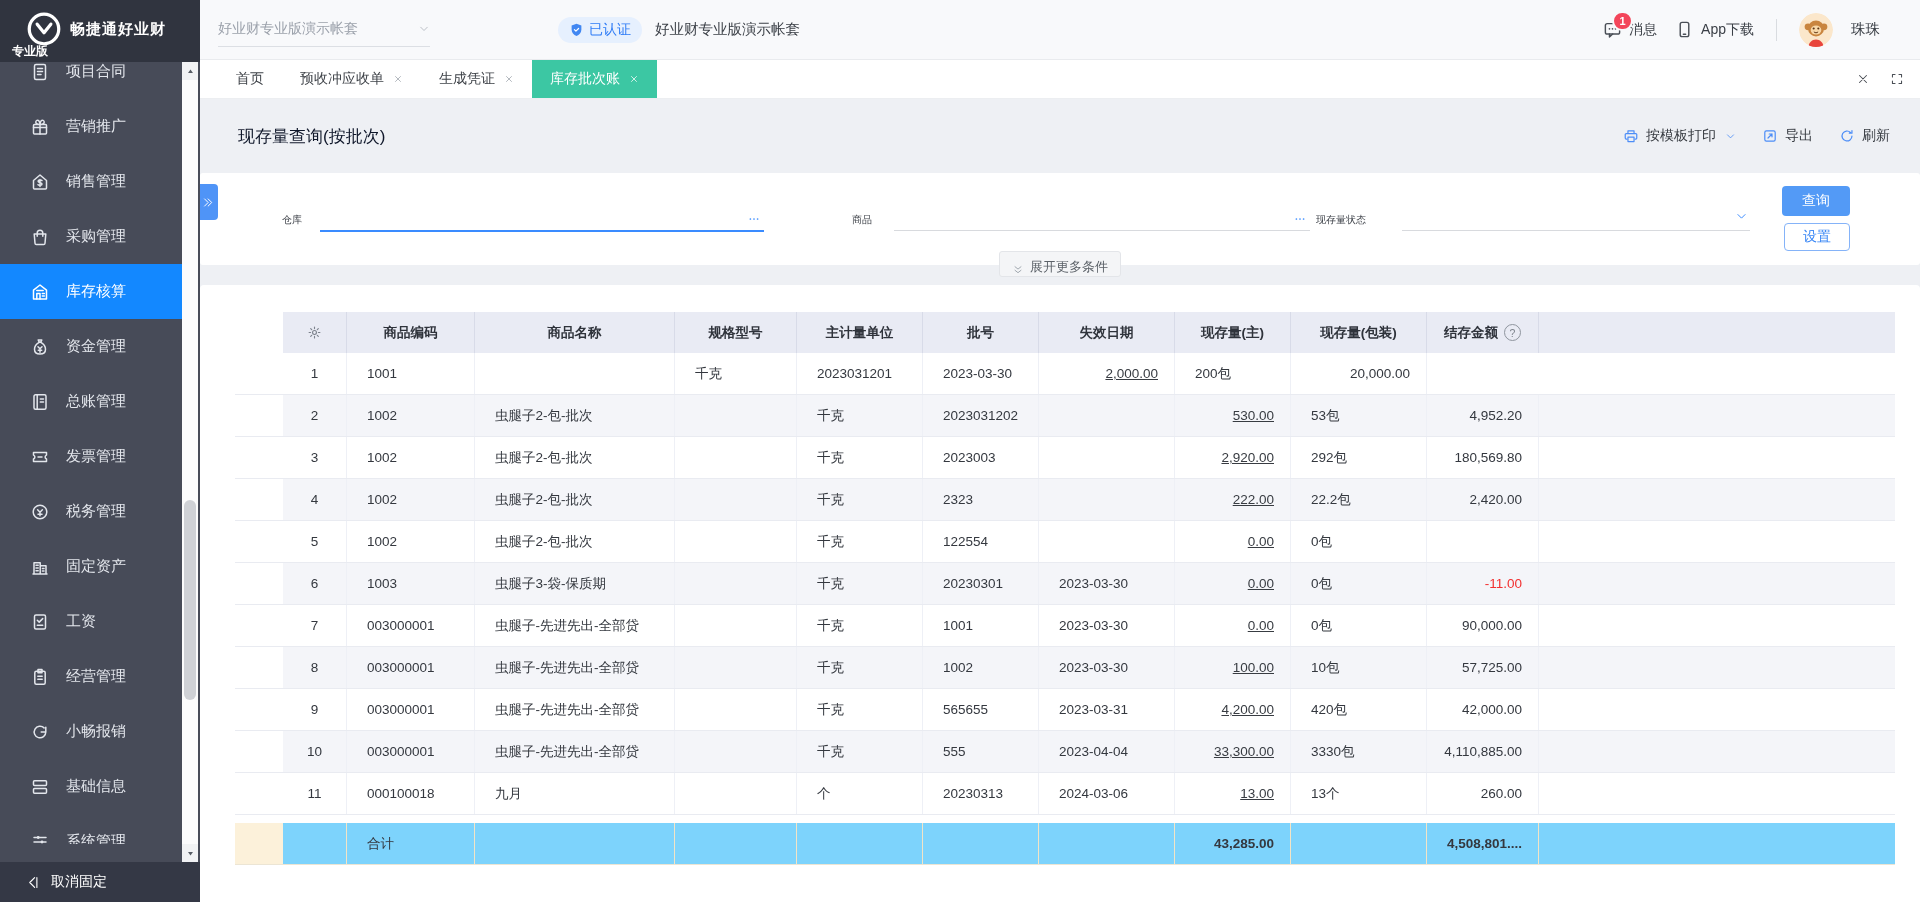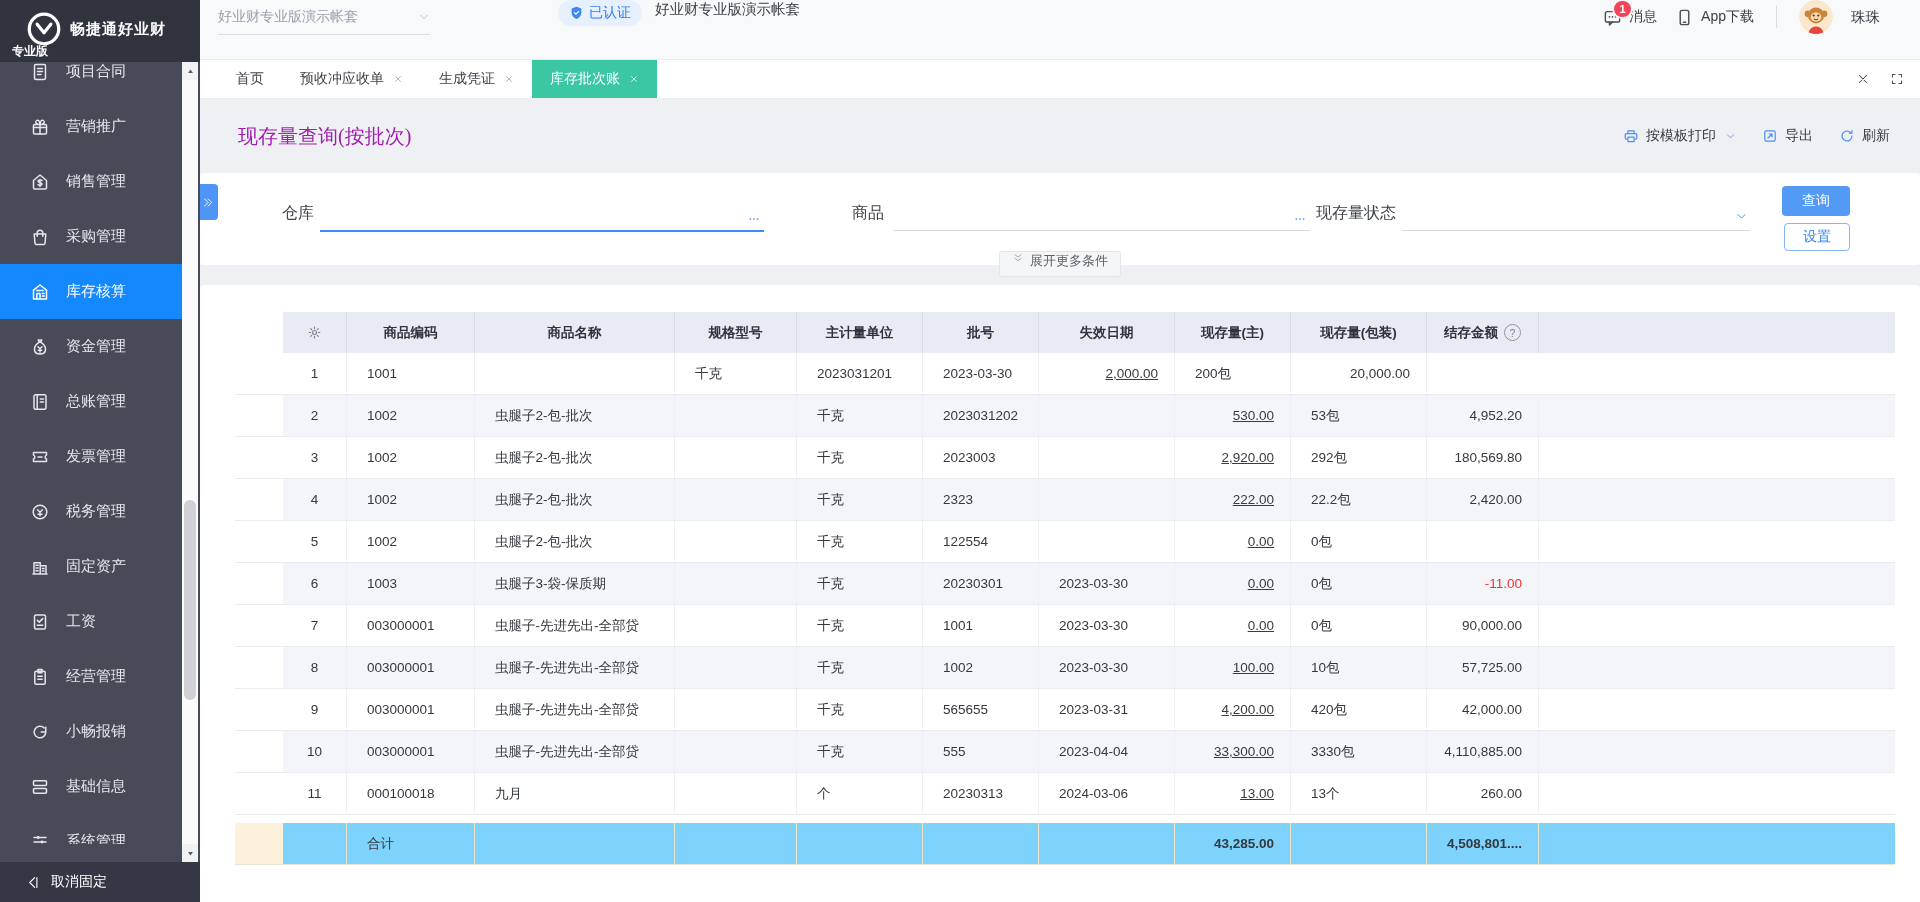--- a/index.html
+++ b/index.html
@@ -1,21 +1,21 @@
 <!DOCTYPE html>
 <html><head>
 <meta charset="utf-8">
 <style>
   html,body{margin:0;padding:0;background:#eef0f4;font-family:"Liberation Sans","DejaVu Sans",sans-serif;}
   .app{position:relative;width:1920px;height:902px;overflow:hidden;background:#eef0f4;}
   .ic{display:inline-flex;align-items:center;justify-content:center;}
   .ic svg{display:block;}
 
   
-  .topbar{position:absolute;left:0;top:0;width:1920px;height:60px;background:#f8f9fb;border-bottom:1px solid #e9ebee;display:flex;align-items:flex-start;padding:0 40px 0 218px;box-sizing:border-box;}
+  .topbar{position:absolute;left:0;top:0;width:1920px;height:60px;background:#f8f9fb;border-bottom:1px solid #e9ebee;display:flex;align-items:center;padding:0 40px 0 218px;box-sizing:border-box;}
   .acct-select{width:212px;height:34px;display:flex;align-items:center;justify-content:space-between;border-bottom:1px solid #dcdfe4;color:#9ba1ab;font-size:14px;cursor:pointer;}
   .acct-select .chev{width:12px;height:12px;color:#b4b9c1;}
   .verified{margin-left:128px;height:26px;border-radius:13px;background:#e6f0fe;display:flex;align-items:center;gap:5px;padding:0 11px;color:#2f7cf6;font-size:14px;}
   .verified .ic{width:15px;height:16px;}
   .acct-name{margin-left:13px;color:#3a3f46;font-size:14.5px;}
   .top-right{margin-left:auto;display:flex;align-items:center;gap:18px;}
   .top-item{display:flex;align-items:center;gap:7px;color:#3a3f46;font-size:14px;cursor:pointer;}
   .top-item .ic{width:19px;height:19px;color:#4a4f57;}
   .msg-wrap{position:relative;display:inline-flex;}
   .badge{position:absolute;top:-9px;right:-11px;min-width:13px;height:16px;padding:0 2px;background:#f3455a;border:2px solid #f8f9fb;border-radius:10px;color:#fff;font-size:11px;display:flex;align-items:center;justify-content:center;font-weight:bold;}
@@ -49,37 +49,37 @@
   .tabbar{position:absolute;left:0;top:0;width:100%;height:39px;background:#fff;display:flex;align-items:stretch;padding-left:18px;box-sizing:border-box;border-bottom:1px solid #eceef1;}
   #tabs{display:flex;align-items:stretch;}
   .tab{display:flex;align-items:center;gap:9px;padding:0 18px;font-size:14px;color:#3f4349;cursor:pointer;white-space:nowrap;}
   .tab.active{background:#3cc7a3;color:#fff;}
   .tab .x{width:10px;height:10px;color:#9ba1a9;}
   .tab.active .x{color:#fff;}
   .tab-tools{margin-left:auto;display:flex;align-items:center;gap:20px;padding-right:16px;color:#4a4e55;}
   .tab-tools .ic{width:14px;height:14px;cursor:pointer;}
 
   .titlebar{position:absolute;left:0;top:39px;width:100%;height:74px;display:flex;align-items:center;justify-content:space-between;padding:0 30px 0 38px;box-sizing:border-box;}
-  .page-title{font-size:20px;color:#a21caf;font-weight:500;font-family:Liberation Serif, serif;}
+  .page-title{font-size:17px;color:#0f172a;font-weight:500;}
   .toolbar{display:flex;align-items:center;gap:26px;}
   .tool{display:flex;align-items:center;gap:7px;color:#373b41;font-size:14px;cursor:pointer;}
   .tool .ic{width:16px;height:16px;color:#4c8df7;}
   .tool .chev{width:11px;height:11px;color:#4c8df7;margin-left:2px;}
 
   .filter-card{position:absolute;left:0;top:113px;width:100%;height:92px;background:#fff;border-radius:3px;}
   .fcollapse{position:absolute;left:-4px;top:11px;width:22px;height:36px;background:#4f94f7;border-radius:4px;color:#fff;display:flex;align-items:center;justify-content:center;cursor:pointer;}
   .fcollapse .ic{width:13px;height:13px;}
-  .flabel{position:absolute;top:30px;font-size:16px;color:#3f434a;}
+  .flabel{position:absolute;top:40px;font-size:10px;color:#3f434a;}
   .finput{position:absolute;top:24px;height:33px;border-bottom:1px solid #d8dade;cursor:text;}
   .finput.focus{border-bottom:2px solid #3a8bff;}
   .fdots{position:absolute;right:2px;bottom:5px;width:16px;height:12px;color:#3a8bff;cursor:pointer;}
   .fchev{position:absolute;right:2px;bottom:7px;width:13px;height:13px;color:#3a8bff;cursor:pointer;}
   .btn-primary{position:absolute;right:70px;top:13px;width:68px;height:30px;background:#539af6;color:#fff;border:none;border-radius:4px;font-size:14px;display:flex;align-items:center;justify-content:center;cursor:pointer;font-family:inherit;}
   .btn-ghost{position:absolute;right:70px;top:50px;width:66px;height:28px;background:#fff;color:#3a87f5;border:1px solid #85b3f8;border-radius:4px;font-size:14px;display:flex;align-items:center;justify-content:center;cursor:pointer;font-family:inherit;}
-  .expand{position:absolute;left:50%;bottom:-12px;transform:translateX(-50%);height:24px;padding:0 12px;background:#f4f5f7;border:1px solid #e3e5e9;border-radius:3px;display:flex;align-items:flex-start;gap:6px;font-size:13px;color:#5b6168;cursor:pointer;}
+  .expand{position:absolute;left:50%;bottom:-12px;transform:translateX(-50%);height:24px;padding:0 12px;background:#f4f5f7;border:1px solid #e3e5e9;border-radius:3px;display:flex;align-items:flex-end;gap:6px;font-size:13px;color:#5b6168;cursor:pointer;}
   .expand .ic{width:12px;height:12px;color:#98a0a8;}
 
   .table-card{position:absolute;left:0;top:225px;width:100%;height:617px;background:#fff;border-radius:4px 4px 0 0;padding:27px 25px 0 35px;box-sizing:border-box;}
   .trow{display:grid;grid-template-columns:64px 128px 200px 122px 126px 116px 136px 116px 136px 112px minmax(0,1fr);padding-left:48px;}
   .cell{height:41px;display:flex;align-items:center;font-size:13.5px;color:#34383f;border-right:1px solid #eef0f6;padding-left:20px;box-sizing:border-box;overflow:hidden;white-space:nowrap;}
   .cell.ctr{justify-content:center;padding-left:0;}
   .cell.rgt{justify-content:flex-end;padding-left:0;padding-right:16px;}
   .cell.nobr{border-right:none;}
   .trow.head .cell{background:#e9ebf4;border-right:1px solid #d8dbe8;font-weight:bold;color:#2f333b;justify-content:center;padding-left:0;}
   .trow.head .cell.nobr{border-right:none;}

